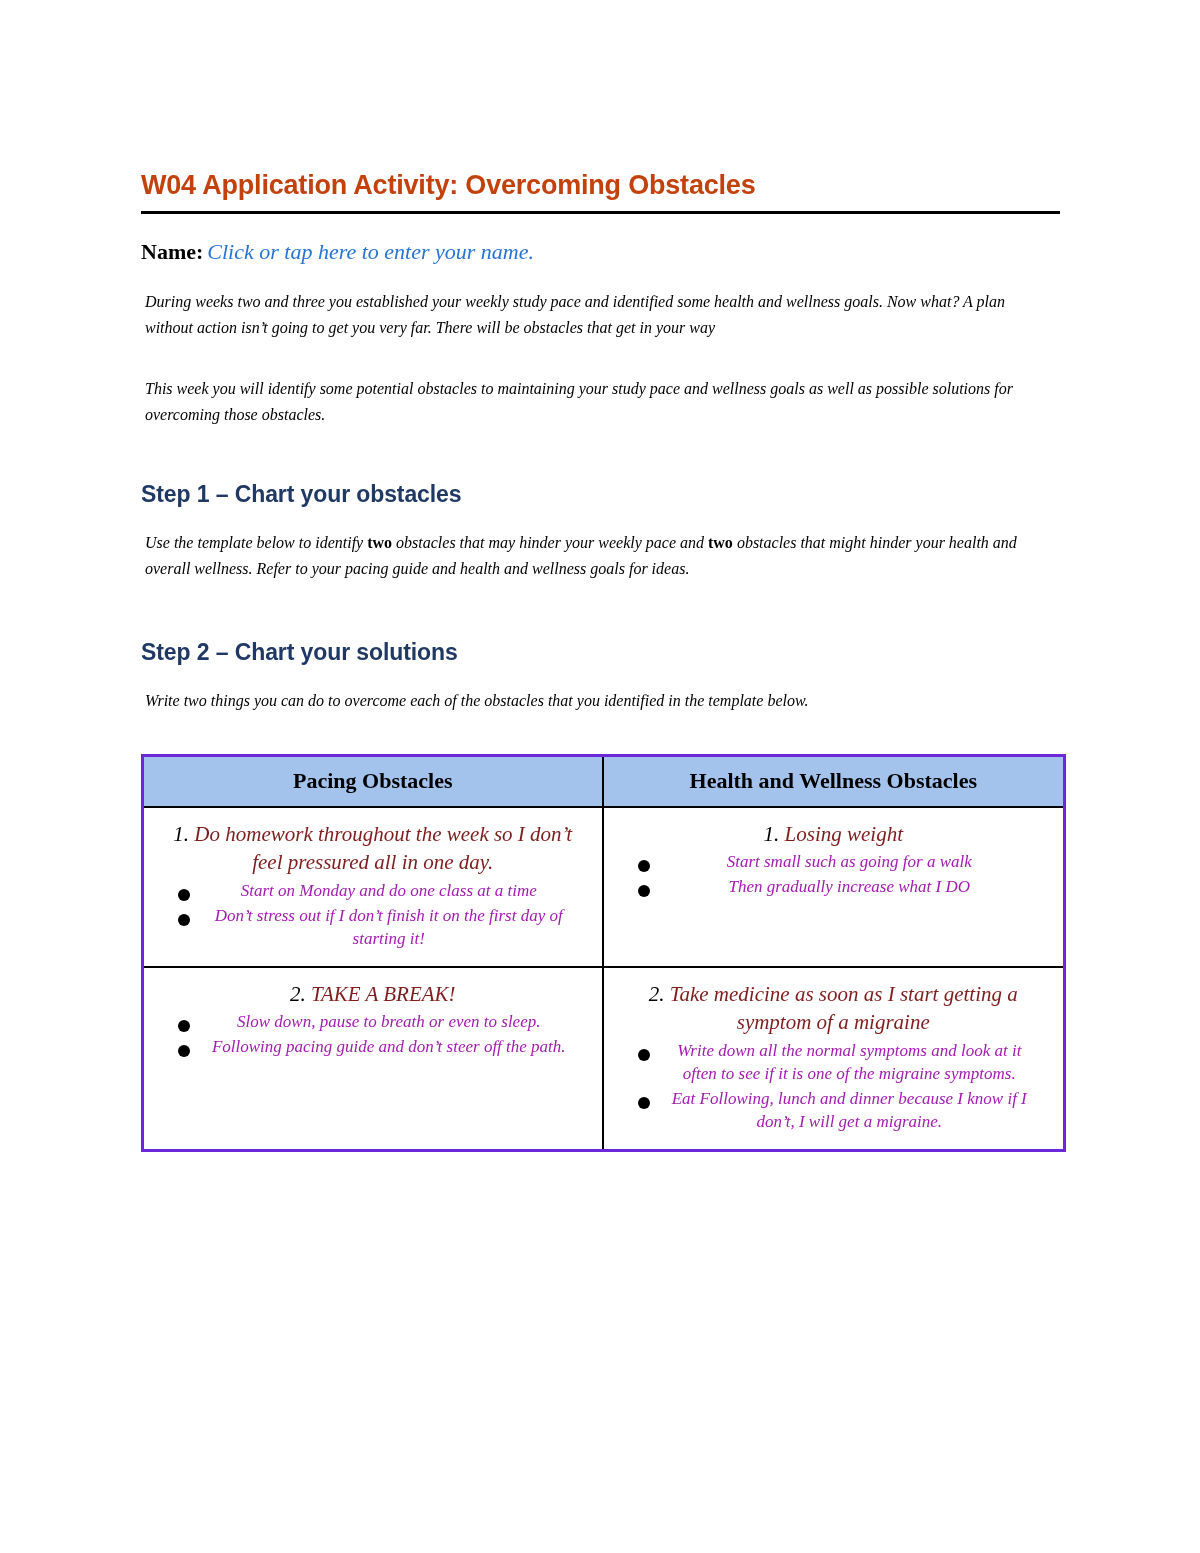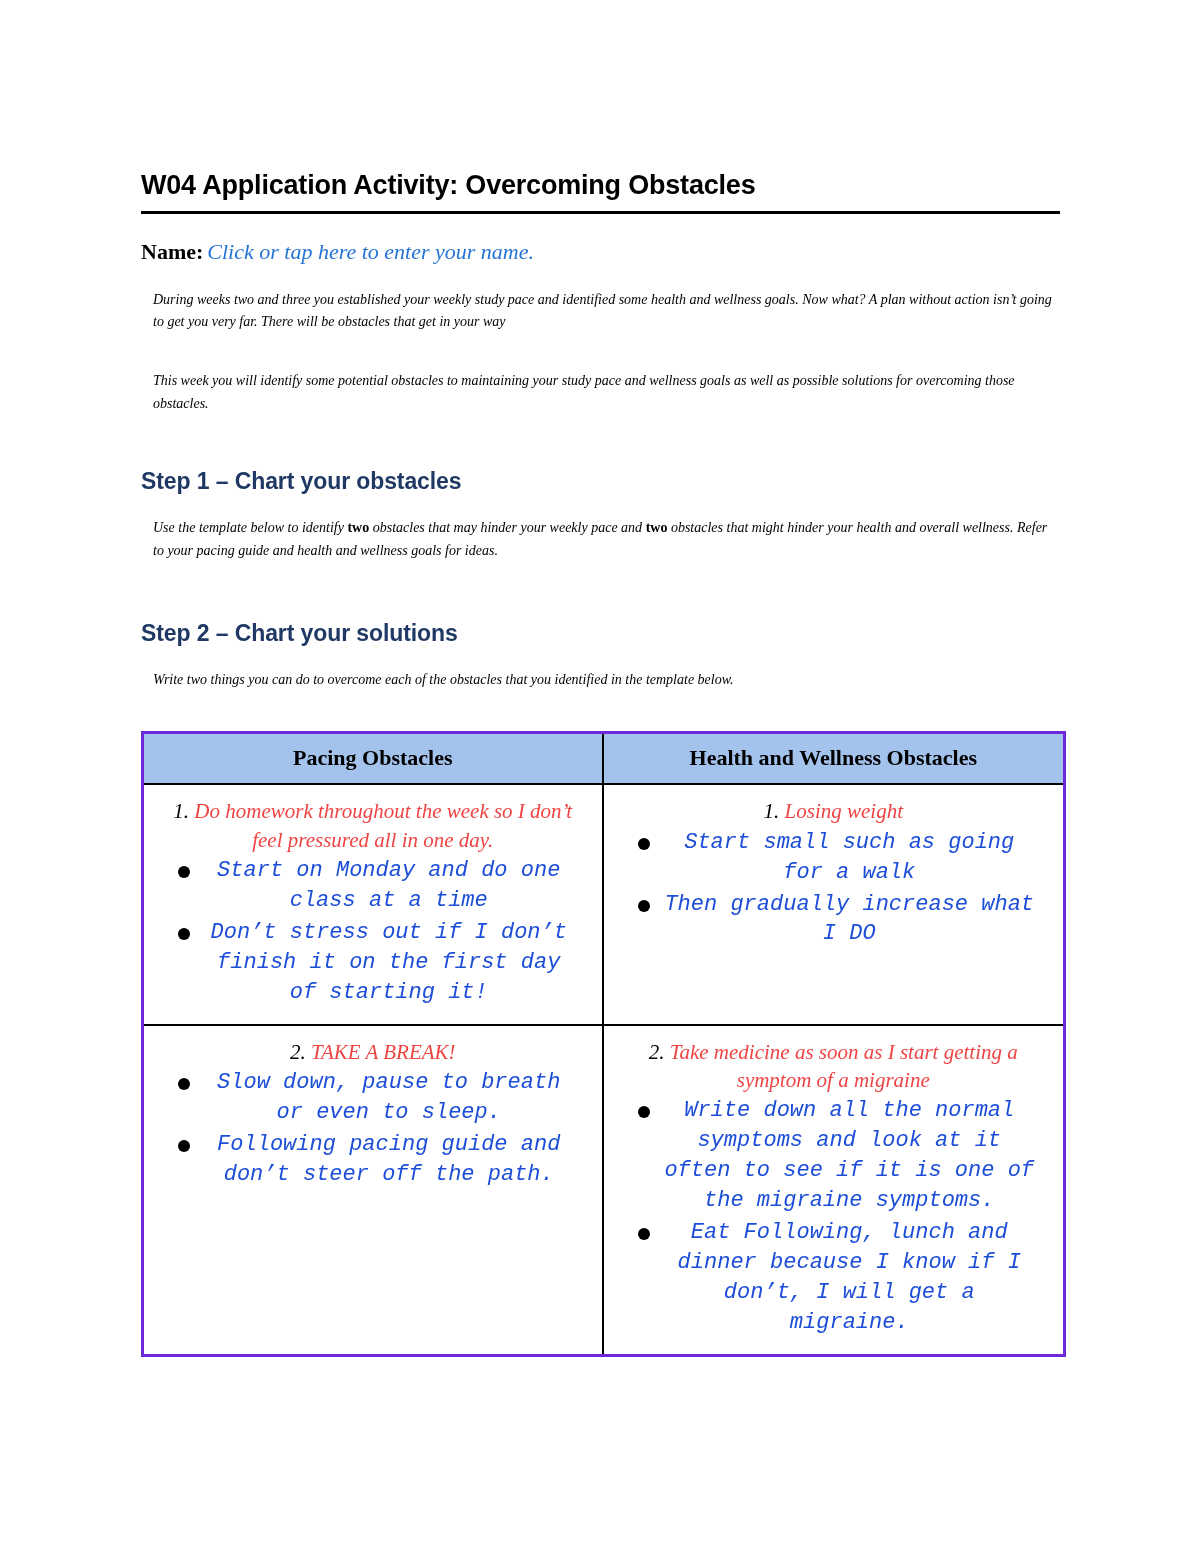--- a/index.html
+++ b/index.html
@@ -21,21 +21,21 @@
     height: 1553px;
     box-sizing: border-box;
     padding: 170px 140px 0 141px;
   }
 
   
   .doc-title {
     font-family: "Liberation Sans", "DejaVu Sans", sans-serif;
     font-size: 27px;
     font-weight: bold;
-    color: #000000;
+    color: #c2410c;
     letter-spacing: -0.2px;
     line-height: 1.15;
     margin: 0;
     padding-bottom: 10px;
     border-bottom: 3px solid #000000;
     width: 919px;
   }
 
   
   .name-line {
@@ -65,24 +65,24 @@
     letter-spacing: -0.1px;
   }
   .heading-overview { margin-top: 46px; }
   .heading-step1    { margin-top: 53px; }
   .heading-step2    { margin-top: 57px; }
 
   
   .body-para {
     font-family: "Liberation Serif", "DejaVu Serif", serif;
     font-style: italic;
-    font-size: 14px;
+    font-size: 16px;
     line-height: 1.62;
     color: #000000;
-    margin: 12px;
+    margin: 4px;
     width: 905px;
   }
   .para-gap-small { margin-top: 22px; }
   .para-gap-large { margin-top: 36px; }
   .body-para b {
     font-weight: bold;
     font-style: normal;
   }
 
   
@@ -123,35 +123,35 @@
     line-height: 1.35;
     color: #000000;
     margin: 0;
   }
   .cell-title .obstacle-num {
     font-style: italic;
     color: #000000;
   }
   .cell-title .obstacle-text {
     font-style: italic;
-    color: #ef4444;
+    color: #7f1d1d;
   }
 
   .solution-list {
     list-style: none;
     margin: 0;
     padding: 0;
   }
   .solution-item {
     position: relative;
-    font-family: Liberation Mono, monospace;
-    font-style: italic;
-    font-size: 22px;
+    font-family: Liberation Serif, serif;
+    font-style: italic;
+    font-size: 17px;
     line-height: 1.36;
-    color: #1d4ed8;
+    color: #a21caf;
     padding: 0 14px 0 46px;
     margin-top: 2px;
     text-align: center;
   }
   .solution-item .bullet-dot {
     position: absolute;
     left: 22px;
     top: 10px;
     width: 12px;
     height: 12px;

